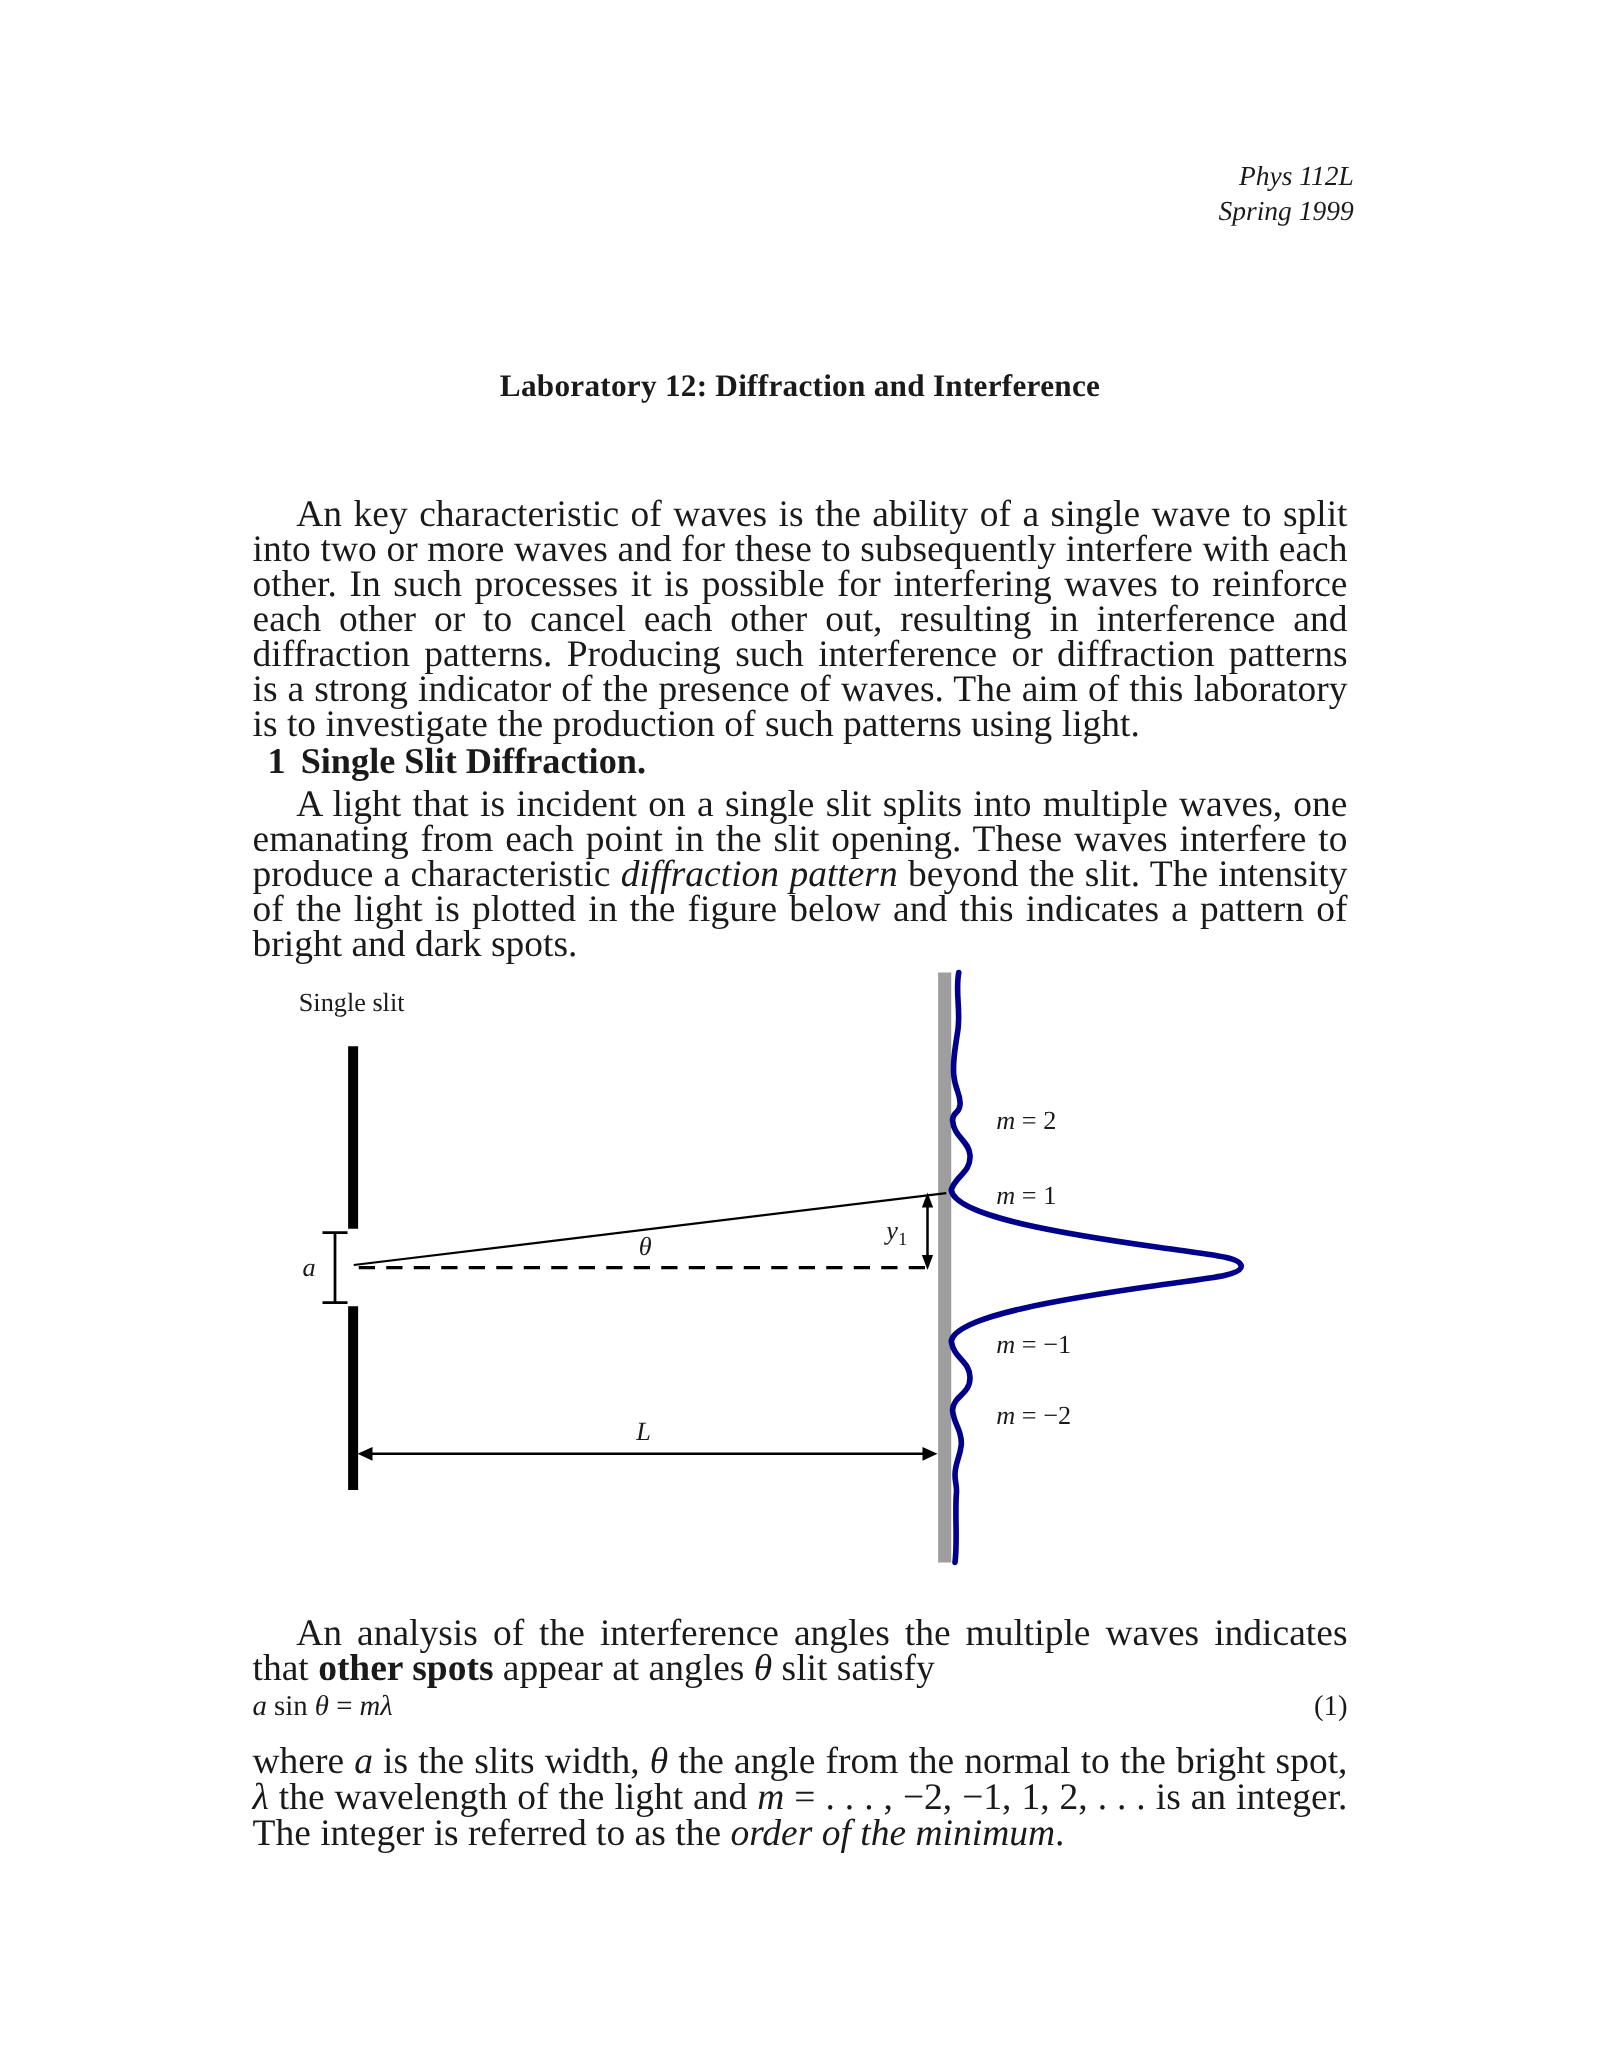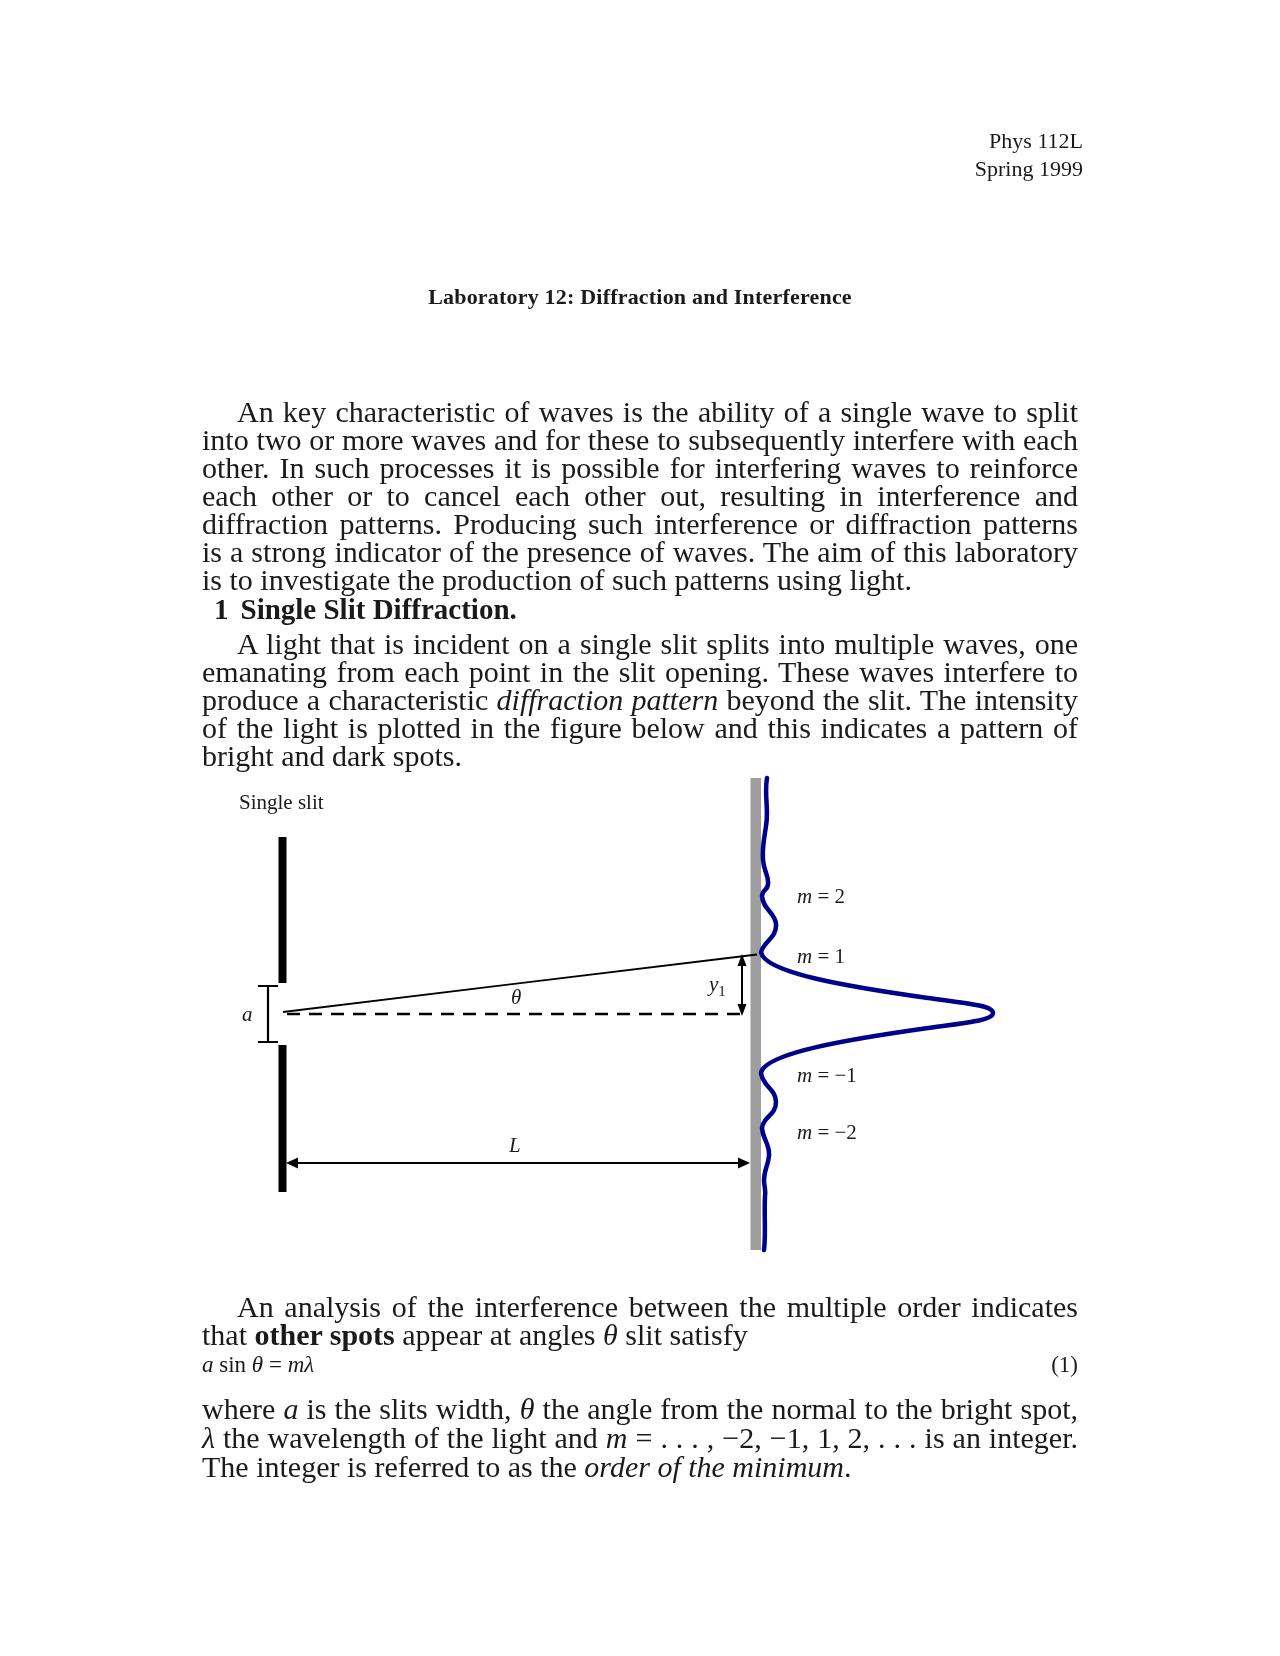--- a/index.html
+++ b/index.html
@@ -8,26 +8,26 @@
     background:#ffffff;
     font-family:"Liberation Serif","DejaVu Serif",serif;
     color:#1a1a1a;
     position:relative;
     overflow:hidden;
   }
   .abs{position:absolute;}
   .header-block{
     top:127px;right:197px;
     text-align:right;
-    font-size:22px;line-height:28px;
+    font-size:22px;line-height:28px;font-style:italic;
   }
   .page-title{
-    top:284px;left:202px;width:876px;
+    top:296px;left:202px;width:876px;
     text-align:center;
-    font-size:22px;font-weight:bold;
+    font-size:25px;font-weight:bold;
     letter-spacing:0.2px;
   }
   .body-par{
     left:202px;width:876px;
     font-size:30px;line-height:28px;
     text-align:justify;
     text-indent:35px;
   }
   .p1{top:398px;}
   .sec-head{
@@ -118,20 +118,20 @@
        C 764 1186, 766 1190, 765 1196
        C 764 1216, 766 1234, 764 1250" stroke="#00008b"></path>
 
   <text class="fig-roman" x="239" y="809">Single slit</text>
   <text class="fig-math" x="797" y="903"><tspan class="it">m</tspan><tspan> = 2</tspan></text>
   <text class="fig-math" x="797" y="963"><tspan class="it">m</tspan><tspan> = 1</tspan></text>
   <text class="fig-math" x="797" y="1082"><tspan class="it">m</tspan><tspan> = −1</tspan></text>
   <text class="fig-math" x="797" y="1139"><tspan class="it">m</tspan><tspan> = −2</tspan></text>
 </svg>
 
-<div class="abs body-par p3"><span class="seg-normal">An analysis of the interference between the multiple order indicates that </span><span class="seg-bold">other spots</span><span class="seg-normal"> appear at angles </span><span class="seg-italic">θ</span><span class="seg-normal"> slit satisfy</span></div>
+<div class="abs body-par p3"><span class="seg-normal">An analysis of the interference angles the multiple waves indicates that </span><span class="seg-bold">other spots</span><span class="seg-normal"> appear at angles </span><span class="seg-italic">θ</span><span class="seg-normal"> slit satisfy</span></div>
 
 <div class="abs eq-row">
   <span class="eq-body"><span class="seg-italic">a</span><span class="seg-normal"> sin </span><span class="seg-italic">θ</span><span class="seg-normal"> = </span><span class="seg-italic">mλ</span></span>
   <span class="eq-num">(1)</span>
 </div>
 
 <div class="abs body-par p4"><span class="seg-normal">where </span><span class="seg-italic">a</span><span class="seg-normal"> is the slits width, </span><span class="seg-italic">θ</span><span class="seg-normal"> the angle from the normal to the bright spot, </span><span class="seg-italic">λ</span><span class="seg-normal"> the wavelength of the light and </span><span class="seg-italic">m</span><span class="seg-normal"> = . . . , −2, −1, 1, 2, . . . is an integer. The integer is referred to as the </span><span class="seg-italic">order of the minimum</span><span class="seg-normal">.</span></div>
 
 </body></html>

